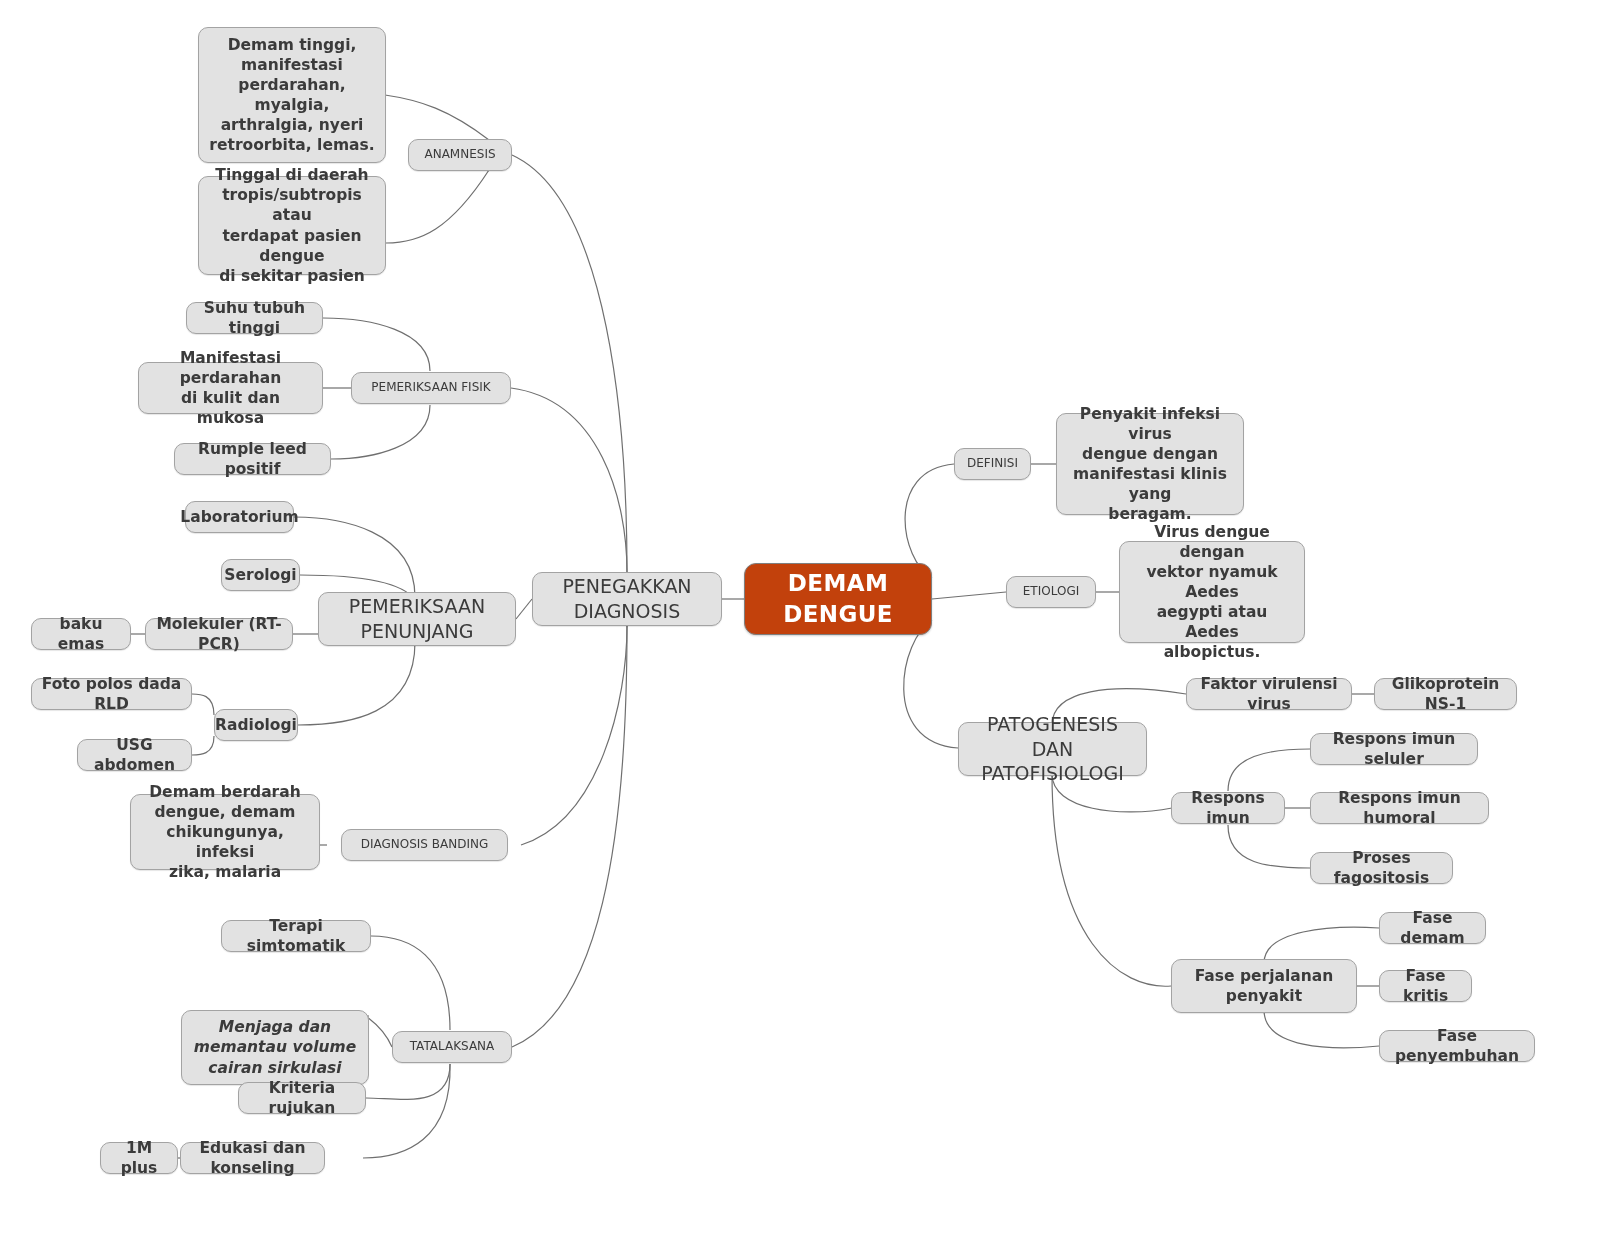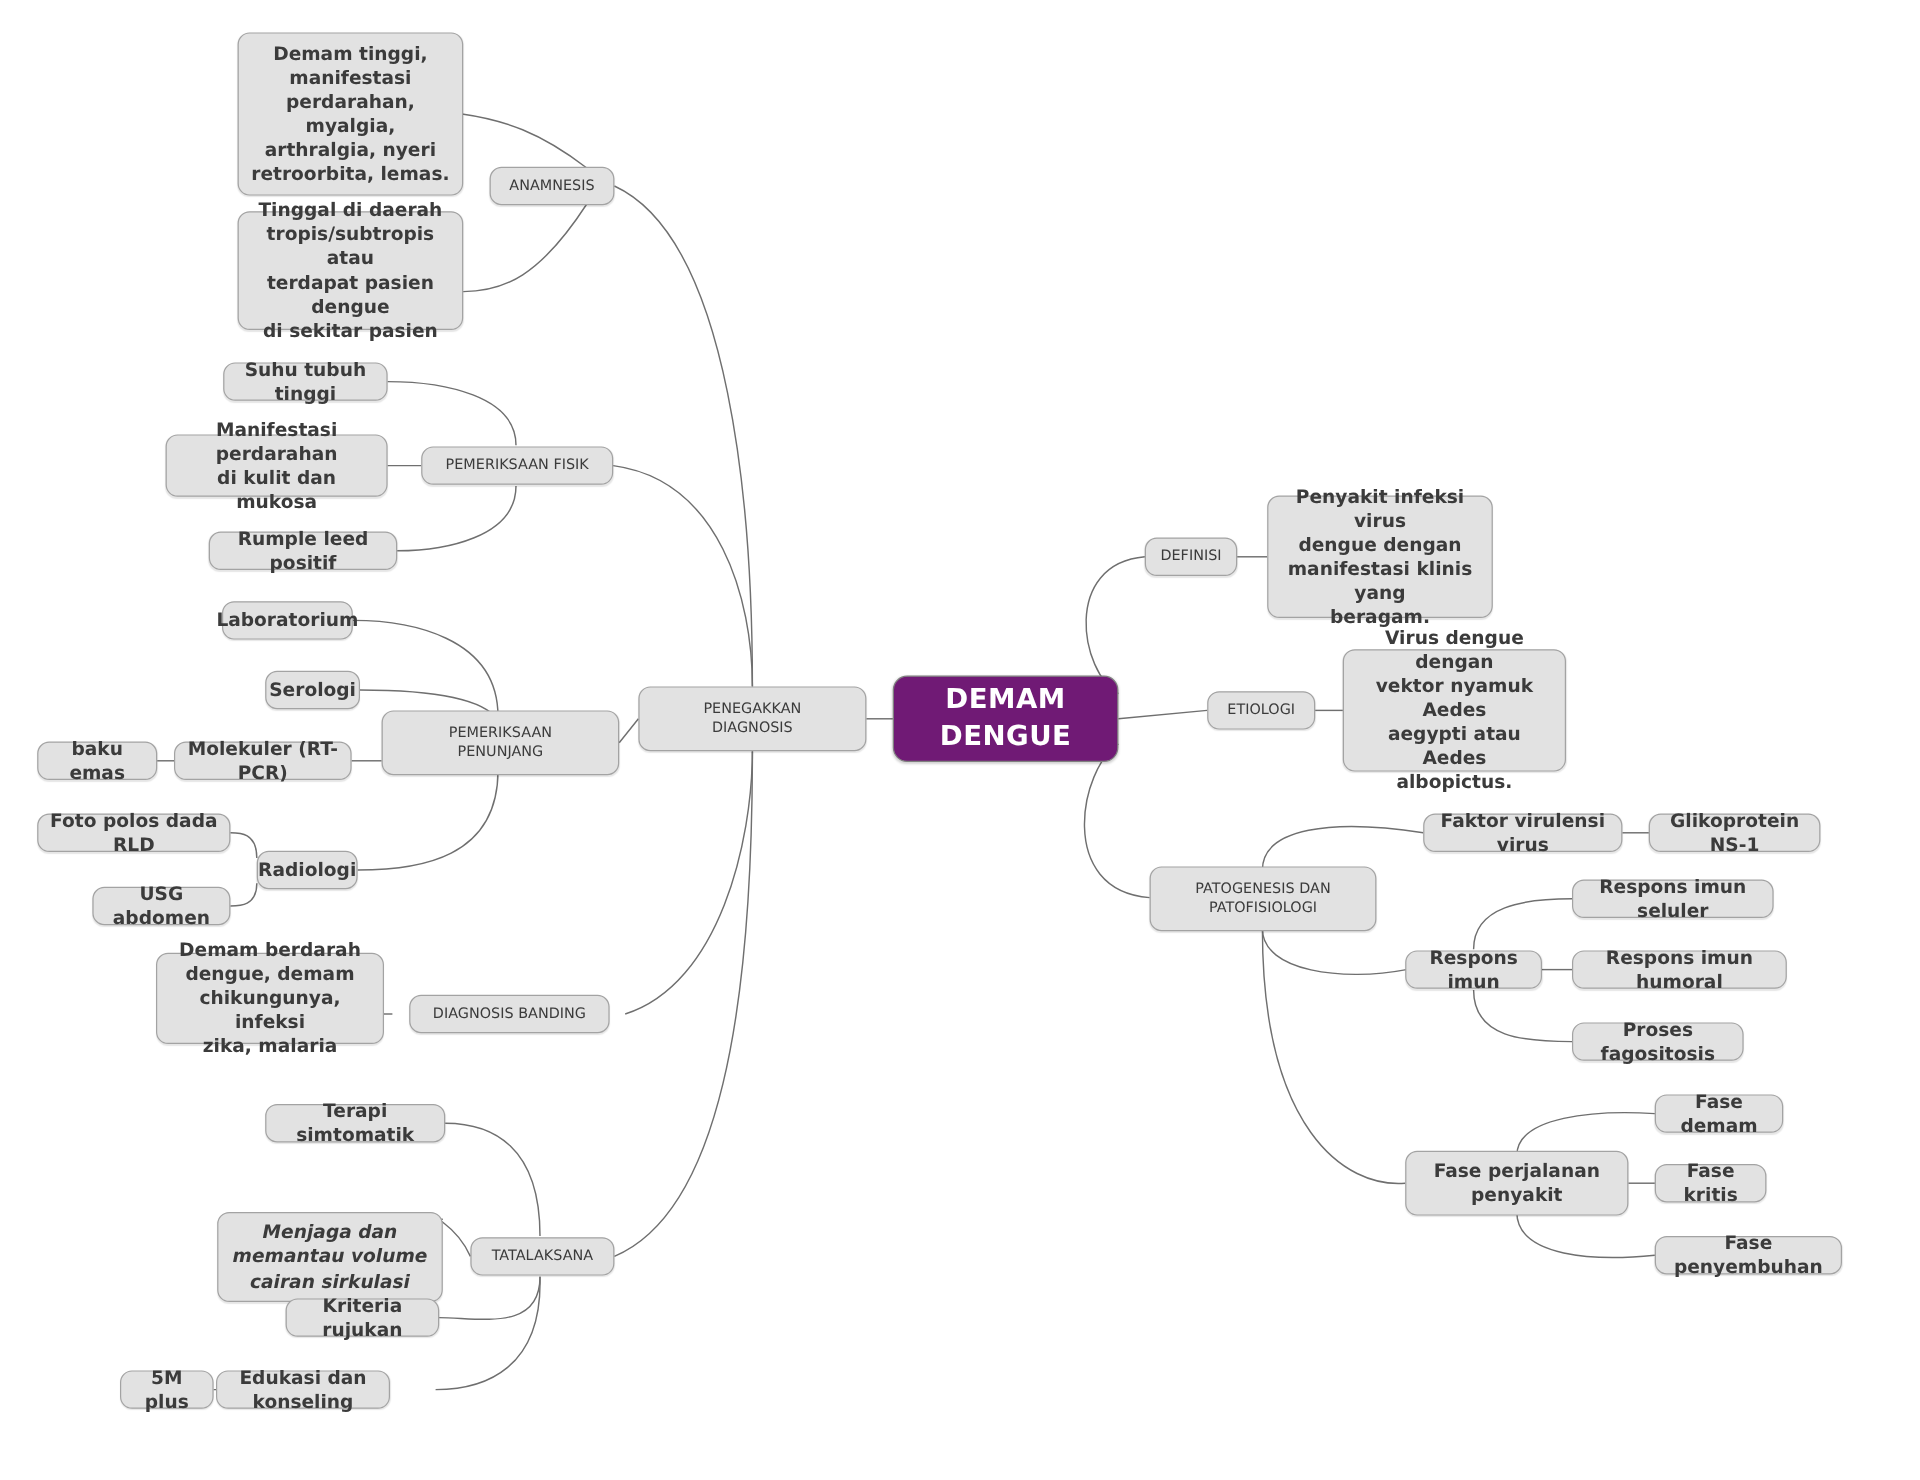--- a/index.html
+++ b/index.html
@@ -47,33 +47,33 @@
   .node.leaf {
     font-weight: 700;
     font-size: 15.5px;
   }
   
   .node.branch {
     font-weight: 400;
     font-size: 12px;
   }
   .node.root {
-    background: #701a75;
+    background: #c2410c;
     border: 1px solid #7f7f7f;
     color: #ffffff;
     font-weight: 700;
     font-size: 23px;
     border-radius: 12px;
     letter-spacing: 0.4px;
     line-height: 1.35;
     box-shadow: 0 1px 2px rgba(0,0,0,0.18);
   }
   .node.hub {
     font-weight: 400;
-    font-size: 12px;
+    font-size: 19px;
   }
 </style>
 </head>
 <body>
 
 <div id="canvas">
 
   <svg id="edges" viewBox="0 0 1600 1233" xmlns="http://www.w3.org/2000/svg">
     <g fill="none" stroke="#6f6f6f" stroke-width="1.2">
 
@@ -198,21 +198,21 @@
   <div class="node leaf" style="left:221px; top:920px; width:150px; height:32px;">Terapi simtomatik</div>
 
   <div class="node leaf" style="left:181px; top:1010px; width:188px; height:75px;font-style:italic;">Menjaga dan
 memantau volume
 cairan sirkulasi</div>
 
   <div class="node leaf" style="left:238px; top:1082px; width:128px; height:32px;">Kriteria rujukan</div>
 
   <div class="node leaf" style="left:180px; top:1142px; width:145px; height:32px;">Edukasi dan konseling</div>
 
-  <div class="node leaf" style="left:100px; top:1142px; width:78px; height:32px;">5M plus</div>
+  <div class="node leaf" style="left:100px; top:1142px; width:78px; height:32px;">1M plus</div>
 
   <div class="node branch" style="left:954px; top:448px; width:77px; height:32px;">DEFINISI</div>
 
   <div class="node leaf" style="left:1056px; top:413px; width:188px; height:102px;">Penyakit infeksi virus
 dengue dengan
 manifestasi klinis yang
 beragam.</div>
 
   <div class="node branch" style="left:1006px; top:576px; width:90px; height:32px;">ETIOLOGI</div>
 

